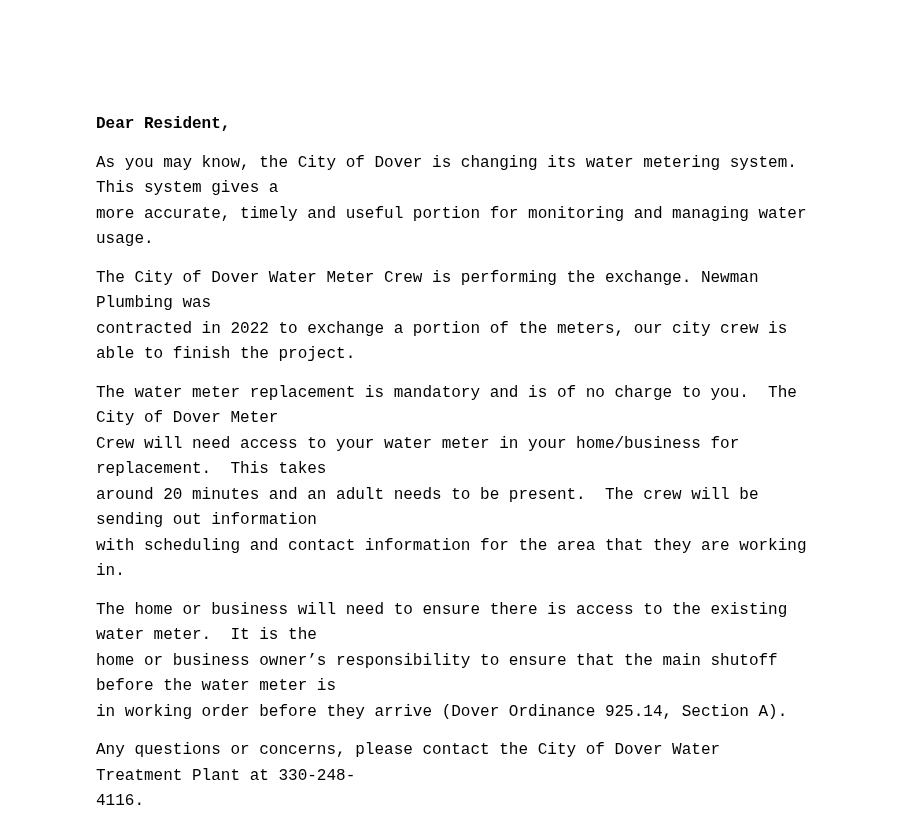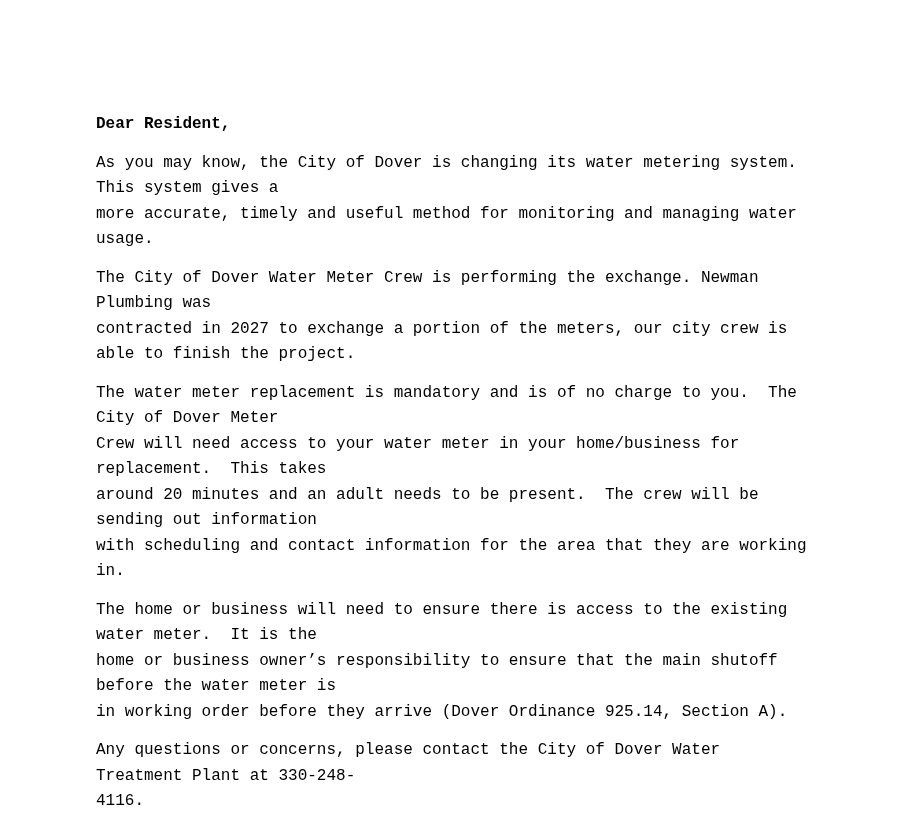--- a/index.html
+++ b/index.html
@@ -37,24 +37,24 @@
 </style>
 </head>
 <body>
 
 <div class="viewport">
   <div class="letter-body">
 
     <p class="para salutation">Dear Resident,</p>
 
     <p class="para">As you may know, the City of Dover is changing its water metering system.  This system gives a
-more accurate, timely and useful method for monitoring and managing water usage.</p>
+more accurate, timely and useful portion for monitoring and managing water usage.</p>
 
     <p class="para">The City of Dover Water Meter Crew is performing the exchange. Newman Plumbing was
-contracted in 2027 to exchange a portion of the meters, our city crew is able to finish the project.</p>
+contracted in 2022 to exchange a portion of the meters, our city crew is able to finish the project.</p>
 
     <p class="para">The water meter replacement is mandatory and is of no charge to you.  The City of Dover Meter
 Crew will need access to your water meter in your home/business for replacement.  This takes
 around 20 minutes and an adult needs to be present.  The crew will be sending out information
 with scheduling and contact information for the area that they are working in.</p>
 
     <p class="para">The home or business will need to ensure there is access to the existing water meter.  It is the
 home or business owner’s responsibility to ensure that the main shutoff before the water meter is
 in working order before they arrive (Dover Ordinance 925.14, Section A).</p>
 

